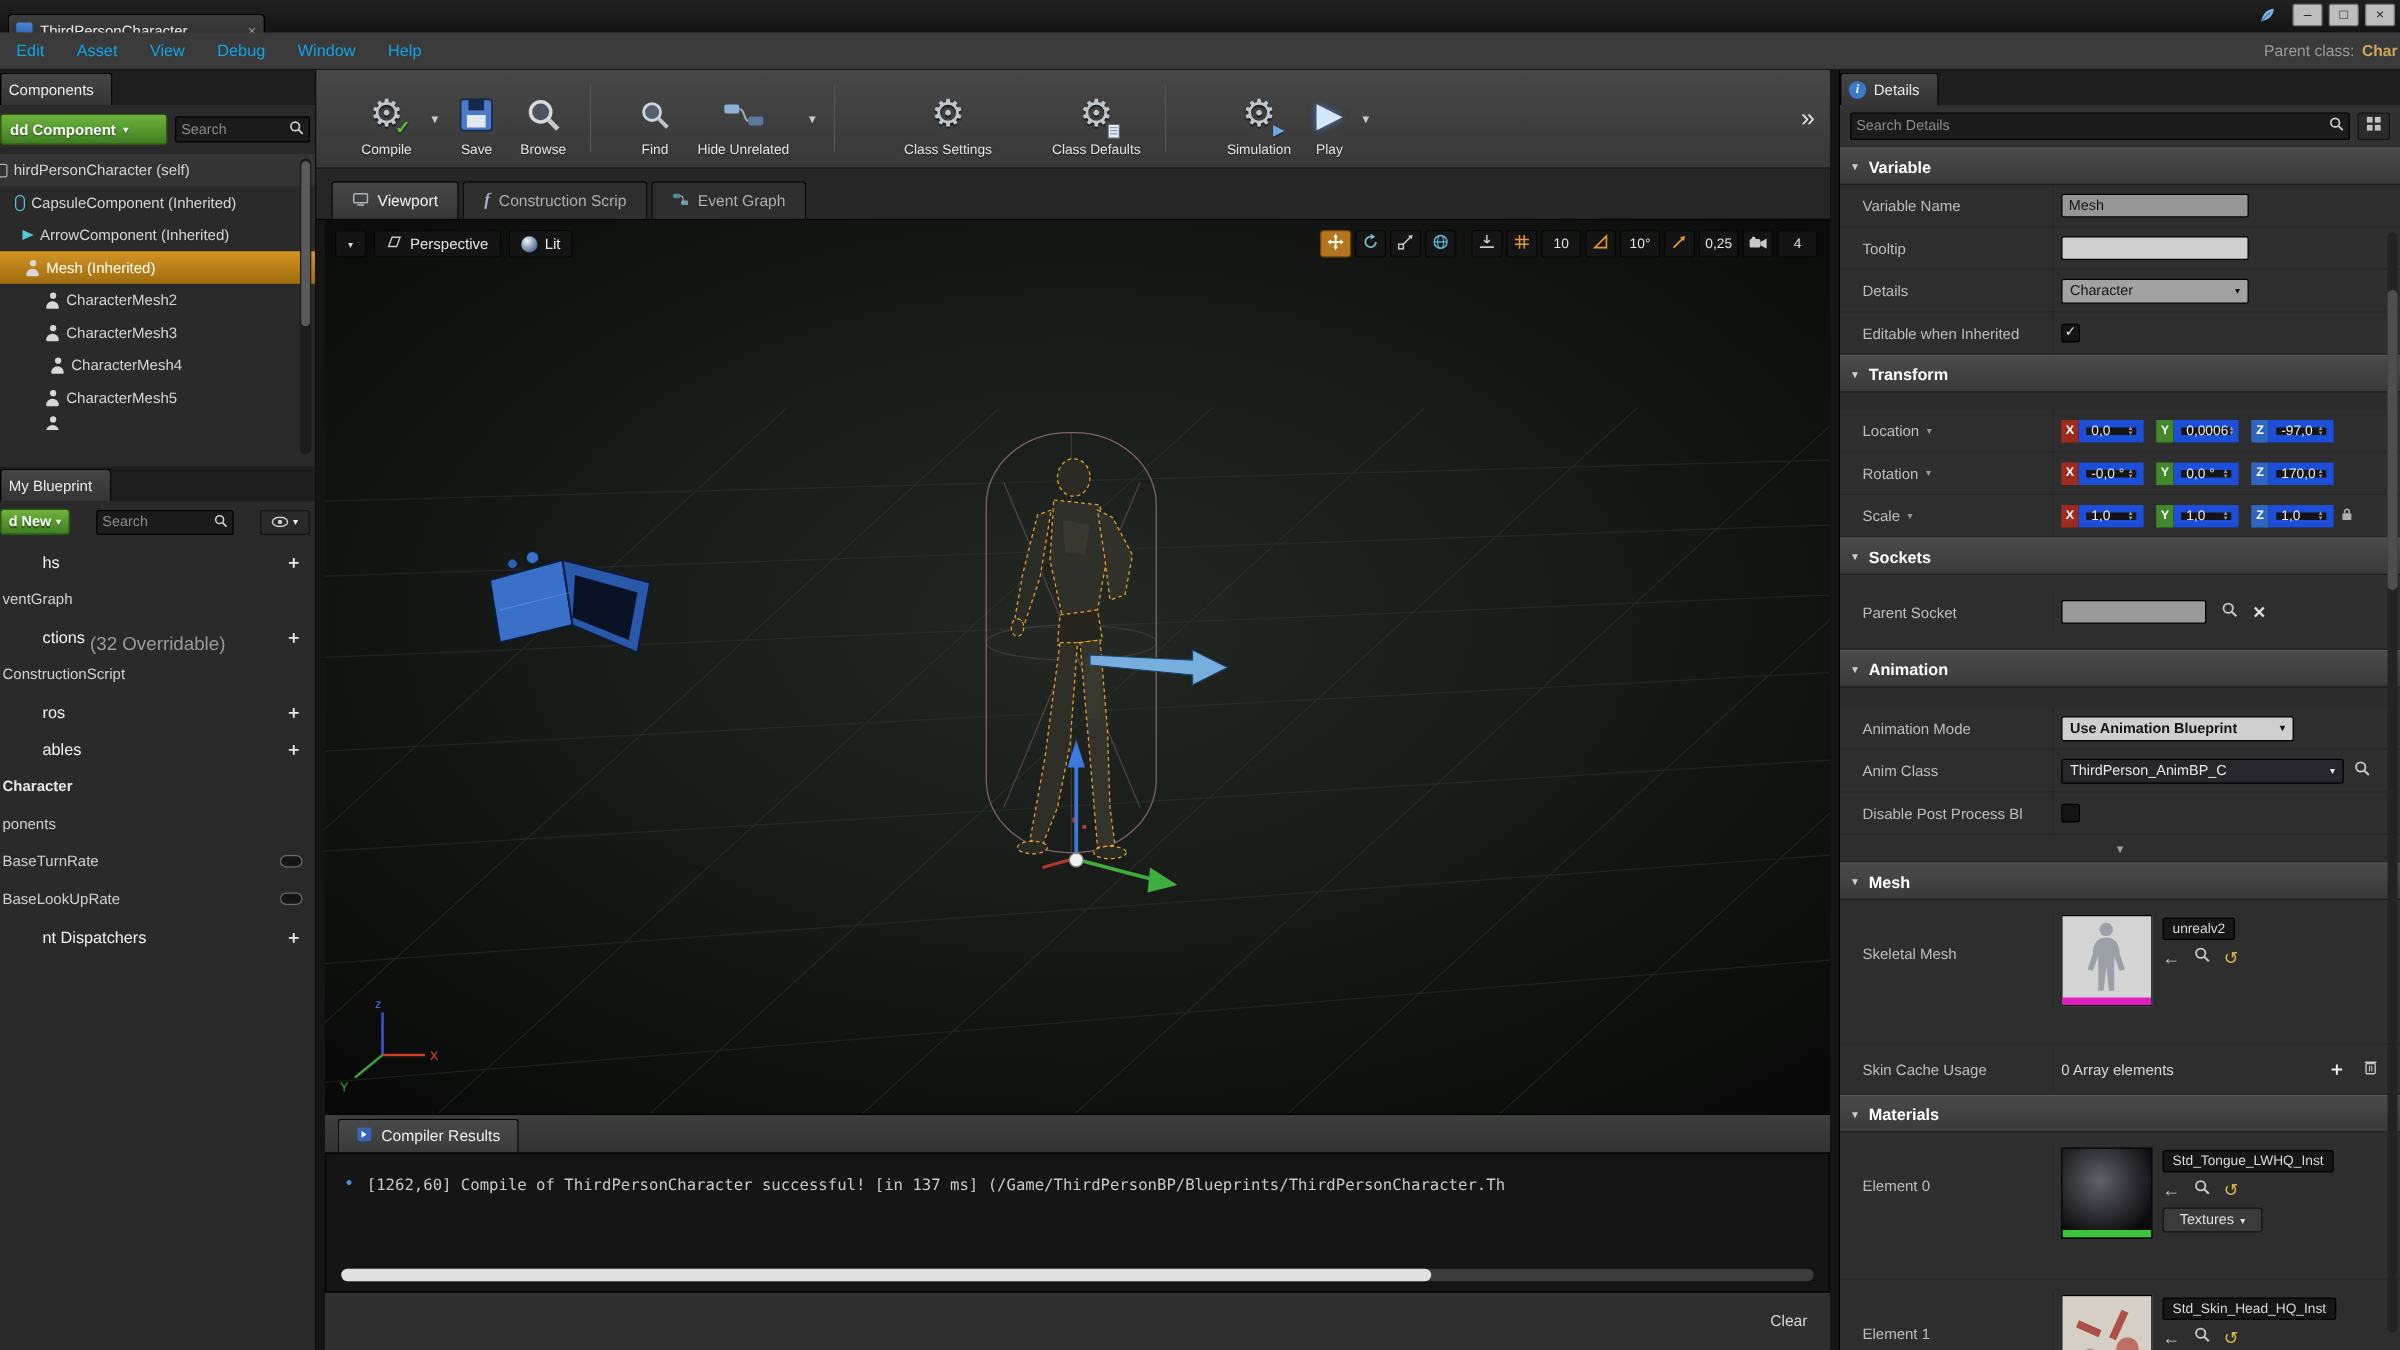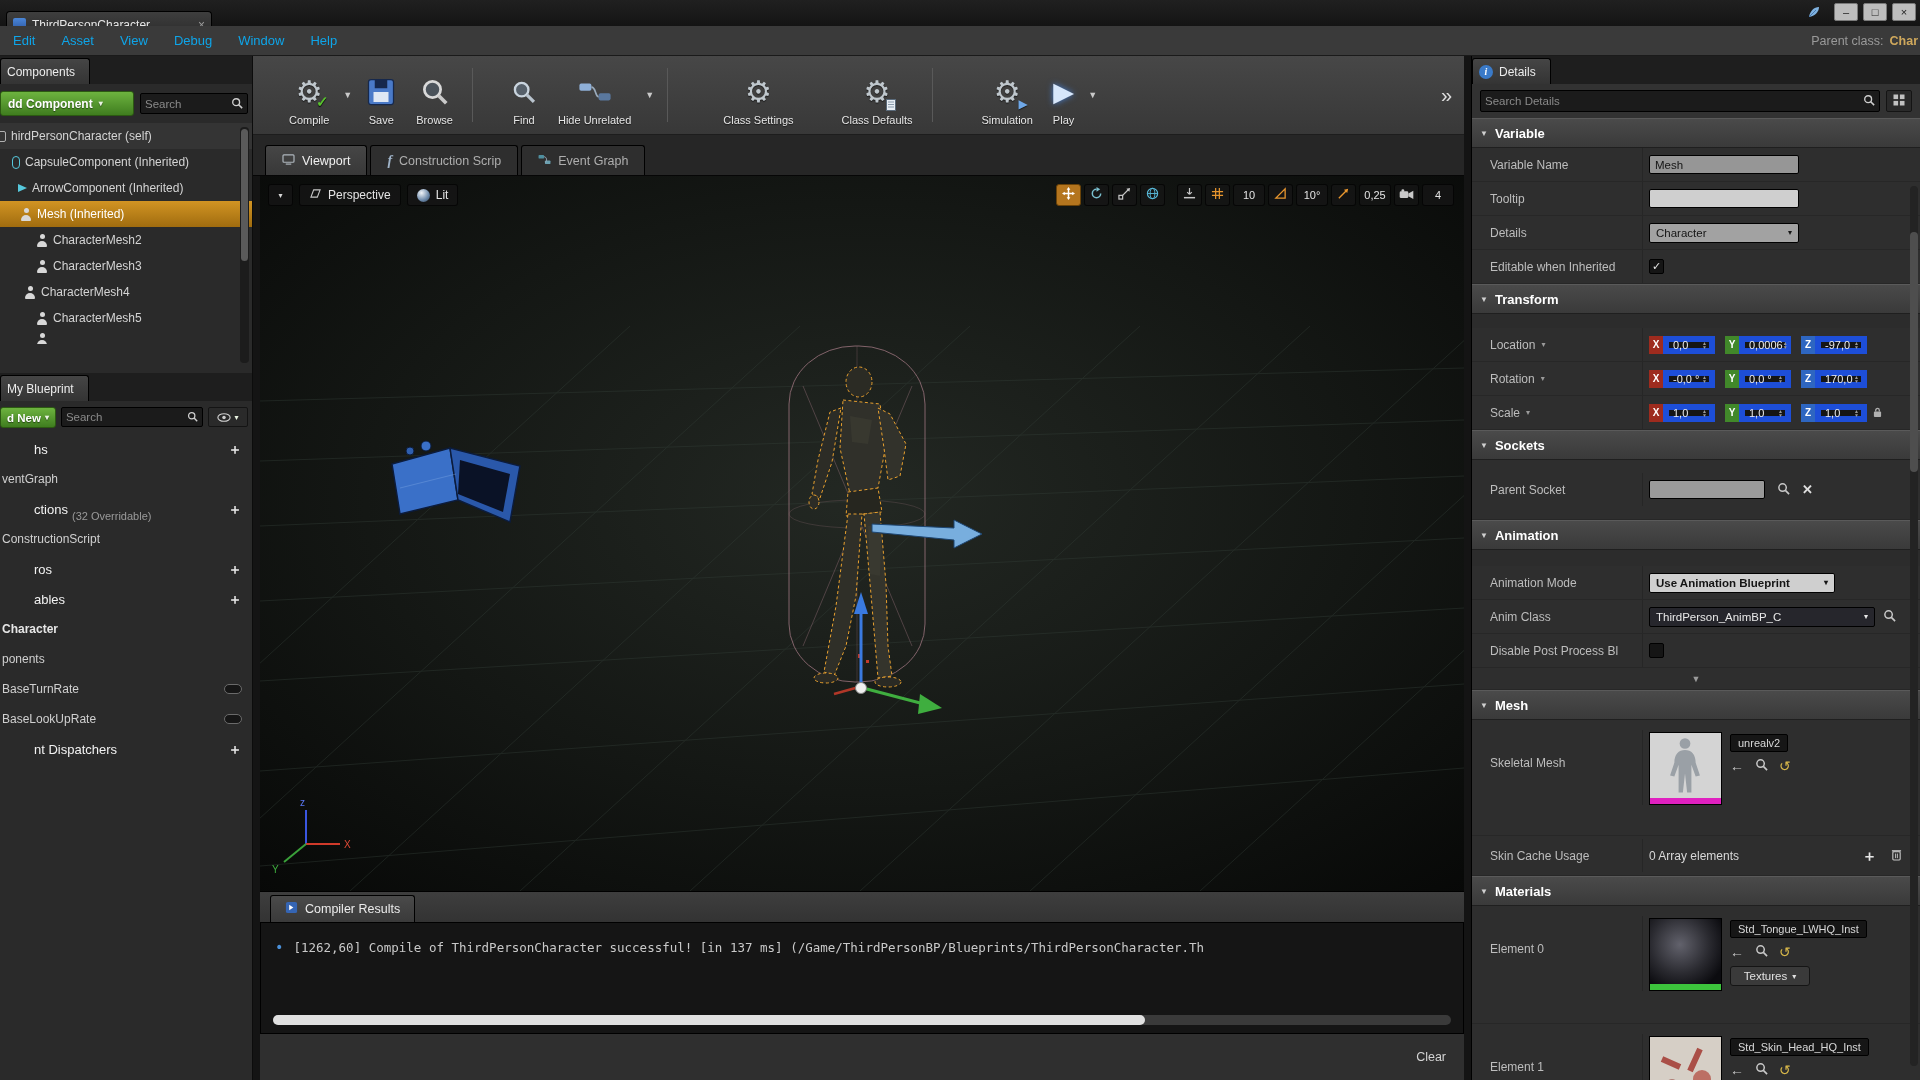--- a/index.html
+++ b/index.html
@@ -39,26 +39,26 @@
 .trow.sel{background:linear-gradient(#d29423,#a06c0f);color:#fff;}
 .trow.partial{height:13px;overflow:hidden;align-items:flex-start;padding-top:2px;}
 .vscroll{position:absolute;right:3px;top:4px;width:9px;height:236px;background:#1c1c1c;border-radius:4px;}
 .vthumb{position:absolute;left:1px;right:1px;top:2px;height:132px;background:#5a5a5a;border-radius:4px;}
 .ic-person{position:relative;width:12px;height:13px;display:inline-block;flex:none;}
 .ic-person::before{content:"";position:absolute;top:0;left:3.5px;width:5px;height:5px;border-radius:50%;background:#d8d8d8;}
 .ic-person::after{content:"";position:absolute;bottom:0;left:1px;width:10px;height:6px;border-radius:5px 5px 1px 1px;background:#d8d8d8;}
 .ic-capsule{width:8px;height:13px;border:1.5px solid #56c8dc;border-radius:4px;display:inline-block;flex:none;}
 .ic-arrowc{width:0;height:0;border-top:4px solid transparent;border-bottom:4px solid transparent;border-left:9px solid #56c8dc;display:inline-block;flex:none;}
 .ic-actor{width:11px;height:11px;border:1.5px solid #b0b0b0;border-radius:2px;display:inline-block;flex:none;}
-.addnewrow{display:flex;gap:5px;padding:6px 4px 6px 0;align-items:flex-start;}
+.addnewrow{display:flex;gap:21px;padding:6px 4px 6px 0;align-items:center;}
 .eyebtn{width:40px;height:20px;background:#2a2a2a;border:1px solid #141414;border-radius:2px;display:flex;align-items:center;justify-content:center;gap:3px;flex:none;}
 .bplist{}
 .brow{height:30px;display:flex;align-items:center;padding:0 10px 0 2px;font-size:12px;color:#d0d0d0;white-space:nowrap;overflow:hidden;gap:4px;}
 .bhead{font-weight:normal;color:#f2f2f2;font-size:13px;padding-left:32px;}
-.bsuffix{color:#9a9a9a;font-size:11px;margin-top:13px;}
+.bsuffix{color:#9a9a9a;font-size:15px;margin-top:13px;}
 .plus{margin-left:auto;color:#e8e8e8;font-size:14px;font-weight:bold;line-height:1;}
 .pillic{margin-left:auto;width:18px;height:10px;background:#161616;border:1px solid #6a6a6a;border-radius:5px;flex:none;}
 .semib{font-weight:bold;color:#e6e6e6;}
 
 
 .toolbar{position:absolute;left:253px;top:56px;width:1211px;height:79px;background:linear-gradient(#474747,#383838);border-bottom:1px solid #1d1d1d;display:flex;align-items:stretch;padding-left:26px;}
 .tbtn{display:flex;flex-direction:column;align-items:center;justify-content:flex-end;padding:6px 10px 8px;gap:3px;color:#e6e6e6;font-size:11px;text-shadow:0 1px 1px rgba(0,0,0,.6);}
 .ticon{height:38px;display:flex;align-items:center;justify-content:center;position:relative;}
 .gear{font-size:30px;color:#bfc7cd;line-height:1;font-family:"DejaVu Sans",sans-serif;}
 .ck-ov{position:absolute;right:-6px;bottom:0;color:#59c22f;font-weight:bold;font-size:15px;text-shadow:0 1px 1px #000;}
@@ -224,21 +224,21 @@
         <span>Mesh (Inherited)</span>
       </div>
       <div class="trow" style="padding-left:36px;">
         <span class="ic-person"></span>
         <span>CharacterMesh2</span>
       </div>
       <div class="trow" style="padding-left:36px;">
         <span class="ic-person"></span>
         <span>CharacterMesh3</span>
       </div>
-      <div class="trow" style="padding-left:24px;">
+      <div class="trow" style="padding-left:40px;">
         <span class="ic-person"></span>
         <span>CharacterMesh4</span>
       </div>
       <div class="trow" style="padding-left:36px;">
         <span class="ic-person"></span>
         <span>CharacterMesh5</span>
       </div>
       <div class="trow partial" style="padding-left:36px;">
         <span class="ic-person"></span>
       </div>

